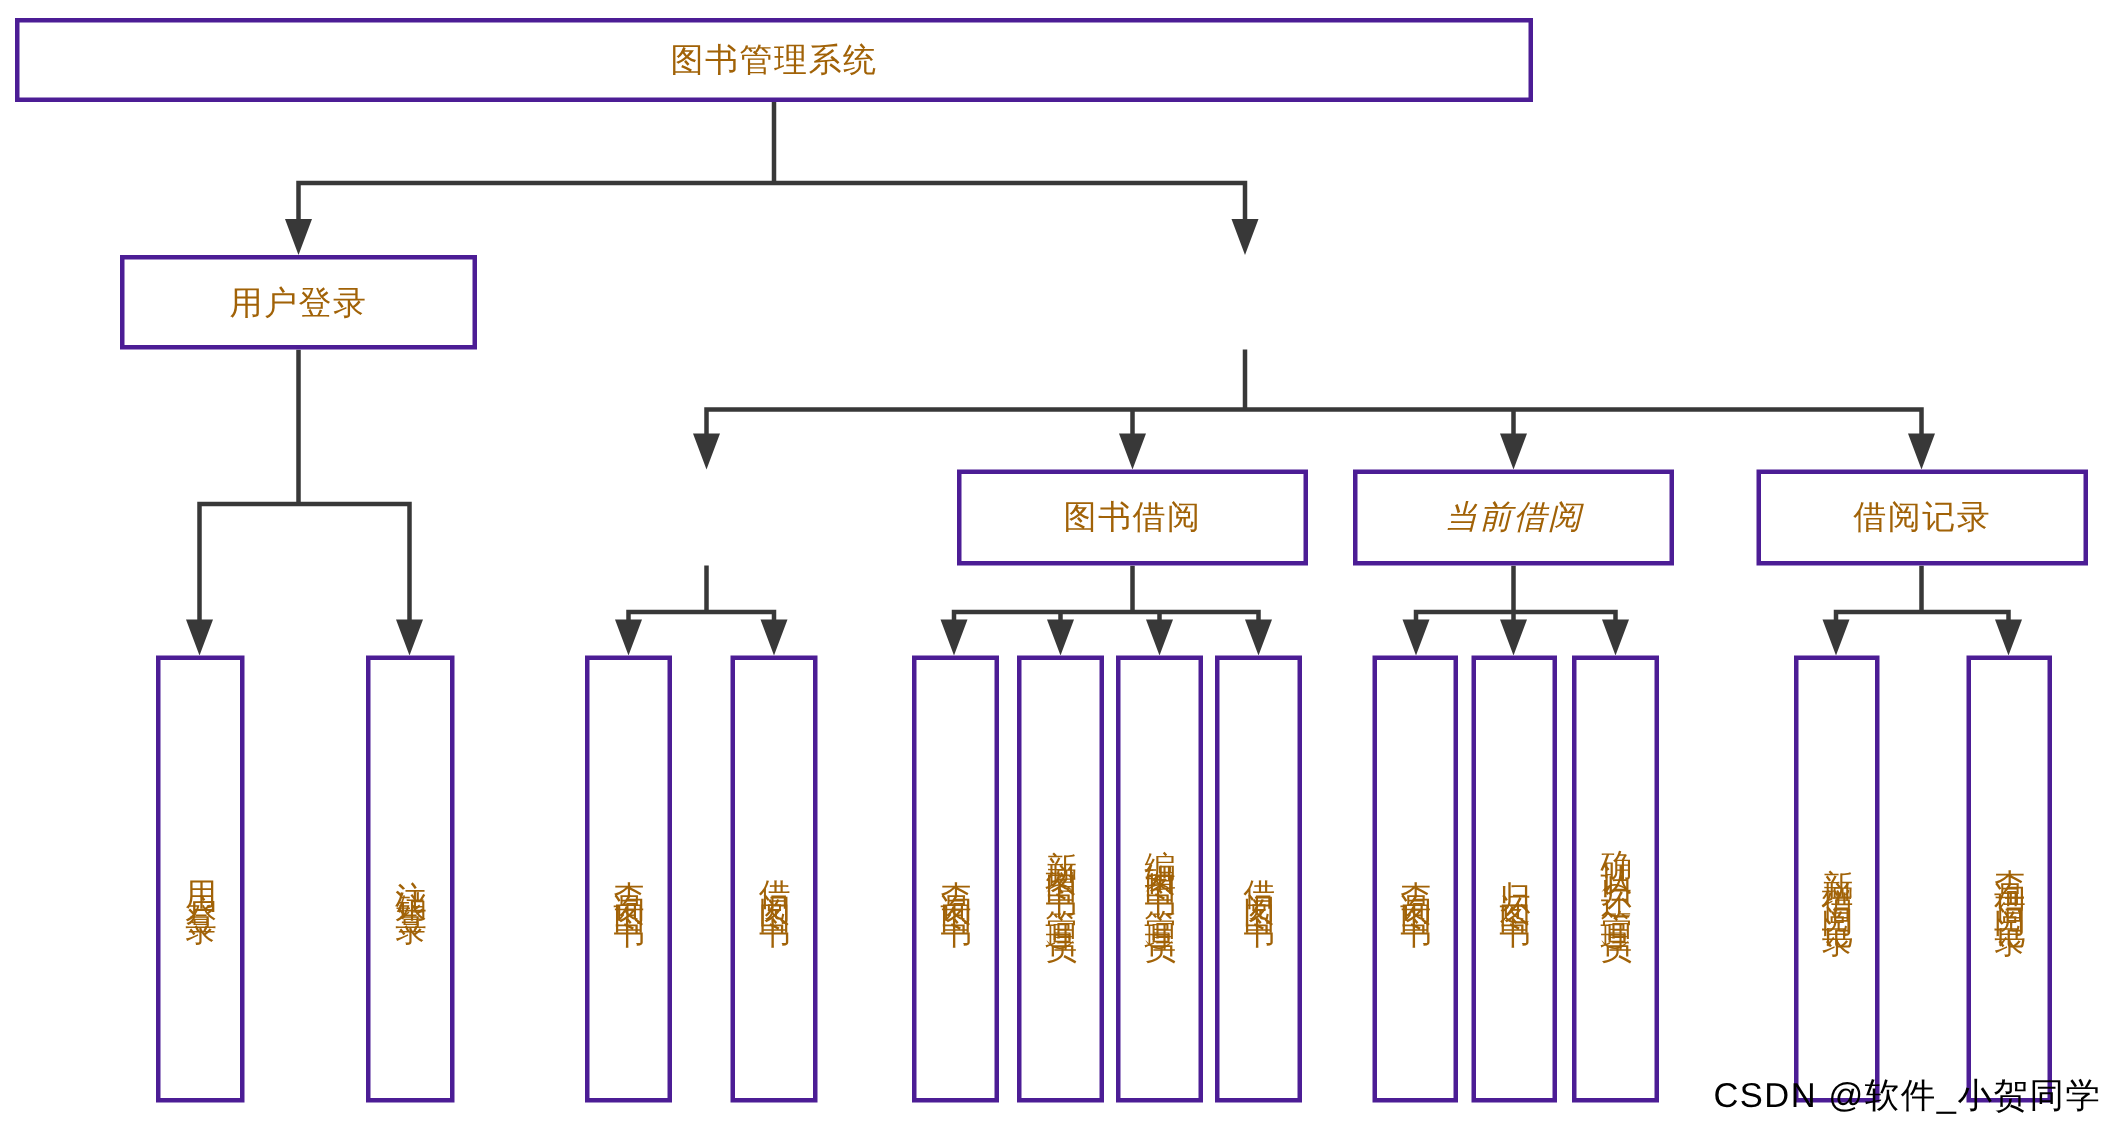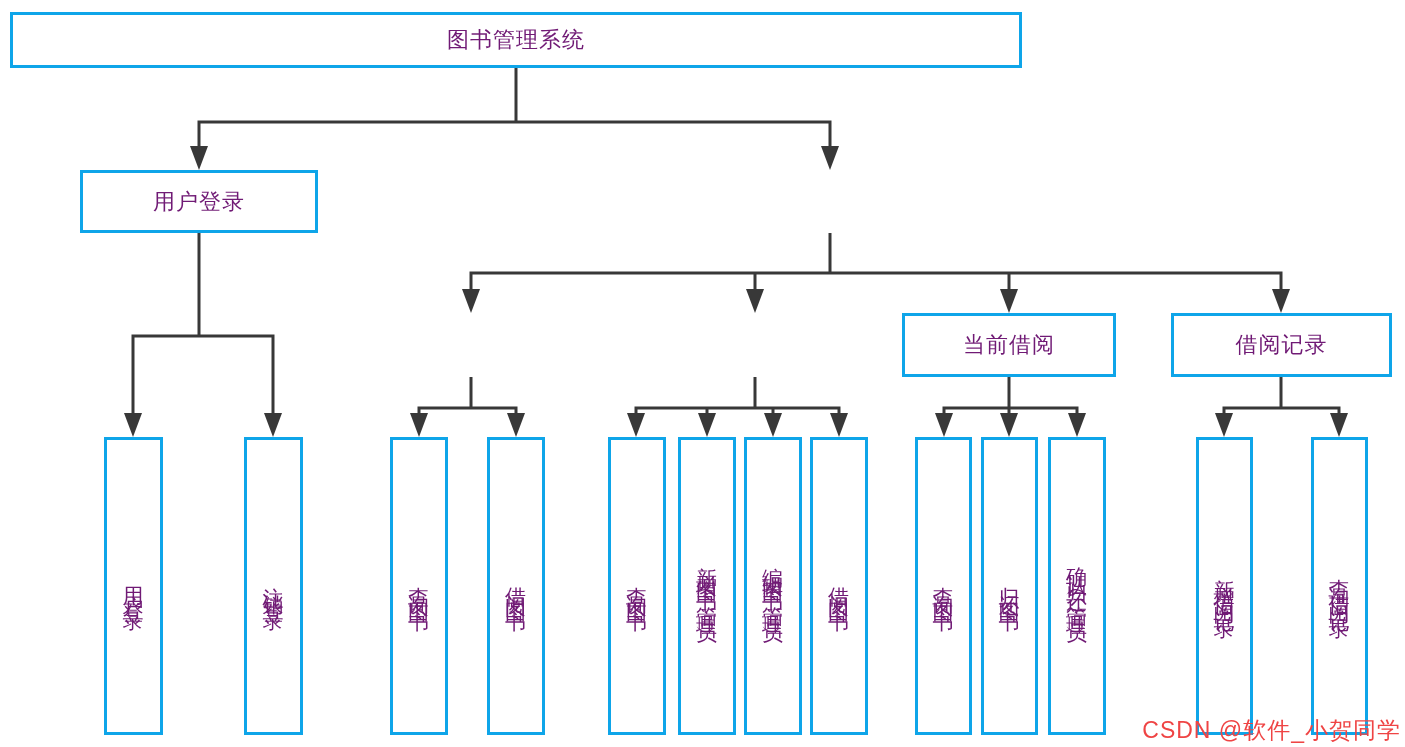--- a/index.html
+++ b/index.html
@@ -19,26 +19,26 @@
     position: absolute;
     left: 0;
     top: 0;
     width: 1405px;
     height: 747px;
     pointer-events: none;
   }
   .box {
     position: absolute;
     box-sizing: border-box;
-    border: 3px solid #0ea5e9;
+    border: 3px solid #4c1d95;
     background: #ffffff;
     display: flex;
     align-items: center;
     justify-content: center;
-    color: #701a75;
+    color: #a16207;
   }
   .hbox {
     font-size: 22px;
     letter-spacing: 1px;
     text-align: center;
   }
   .leaf {
     top: 437px;
     height: 298px;
   }
@@ -48,21 +48,21 @@
     font-size: 21px;
     letter-spacing: 8px;
     line-height: 1;
     white-space: nowrap;
   }
   .watermark {
     position: absolute;
     top: 715px;
     right: 4px;
     font-size: 23px;
-    color: #ef4444;
+    color: #000000;
     letter-spacing: 1px;
     z-index: 5;
     white-space: nowrap;
   }
 </style>
 </head>
 <body>
 
 <div class="canvas">
 
@@ -103,21 +103,22 @@
       <polygon points="1068,413 1086,413 1077,437"></polygon>
       <polygon points="1215,413 1233,413 1224,437"></polygon>
       <polygon points="1330,413 1348,413 1339,437"></polygon>
     </g>
   </svg>
 
   <div class="box hbox" style="left:10px; top:12px; width:1012px; height:56px;">图书管理系统</div>
 
   <div class="box hbox" style="left:80px; top:170px; width:238px; height:63px;">用户登录</div>
 
-  <div class="box hbox" style="left:902px; top:313px; width:214px; height:64px;">当前借阅</div>
+  <div class="box hbox" style="left:638px; top:313px; width:234px; height:64px;">图书借阅</div>
+  <div class="box hbox" style="left:902px; top:313px; width:214px; height:64px;font-style:italic;">当前借阅</div>
   <div class="box hbox" style="left:1171px; top:313px; width:221px; height:64px;">借阅记录</div>
 
   <div class="box leaf" style="left:104px; width:59px;">
     <span class="vtext">用户登录</span>
   </div>
   <div class="box leaf" style="left:244px; width:59px;">
     <span class="vtext">注销登录</span>
   </div>
 
   <div class="box leaf" style="left:390px; width:58px;">

